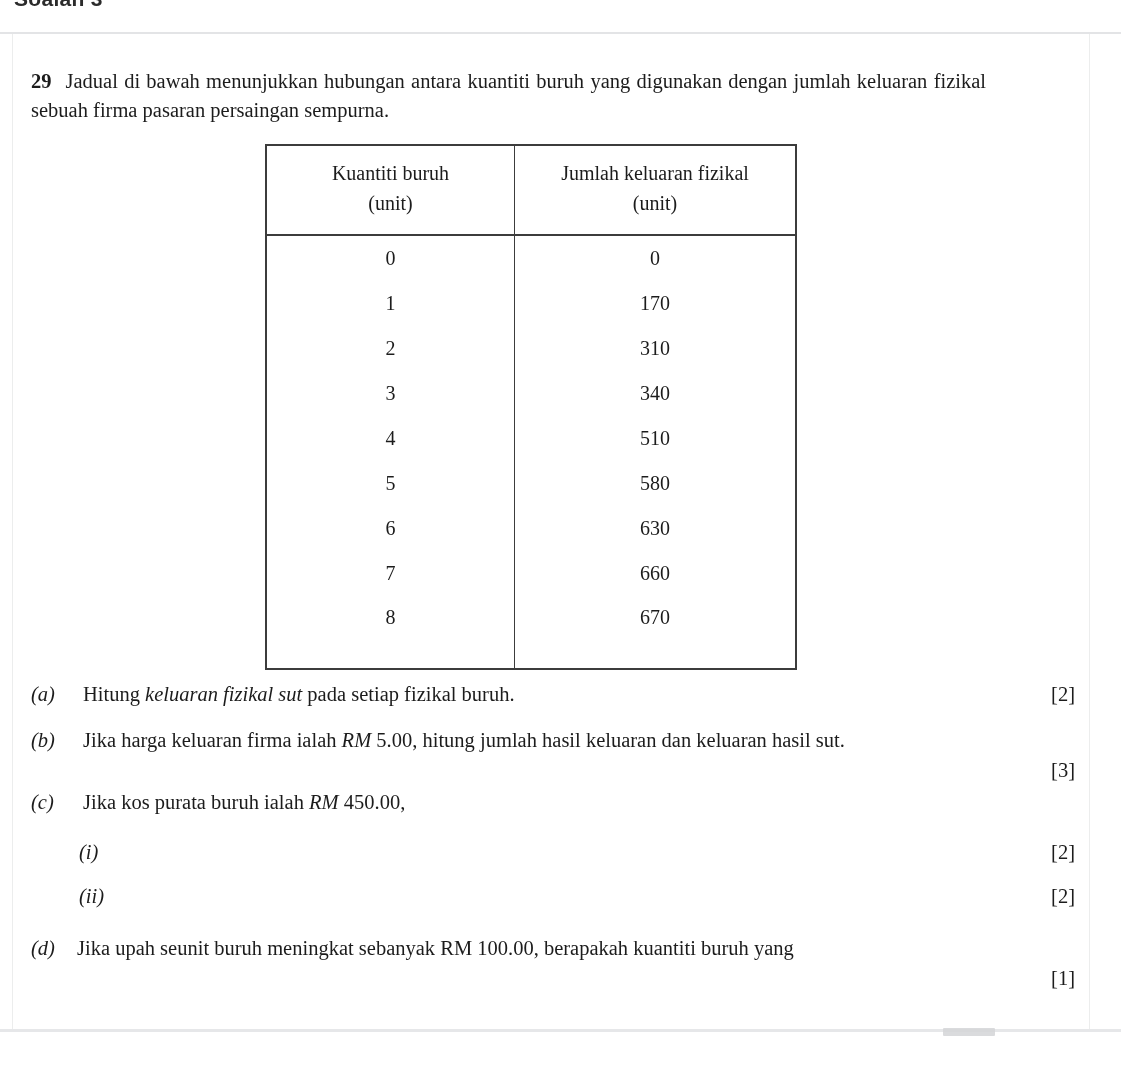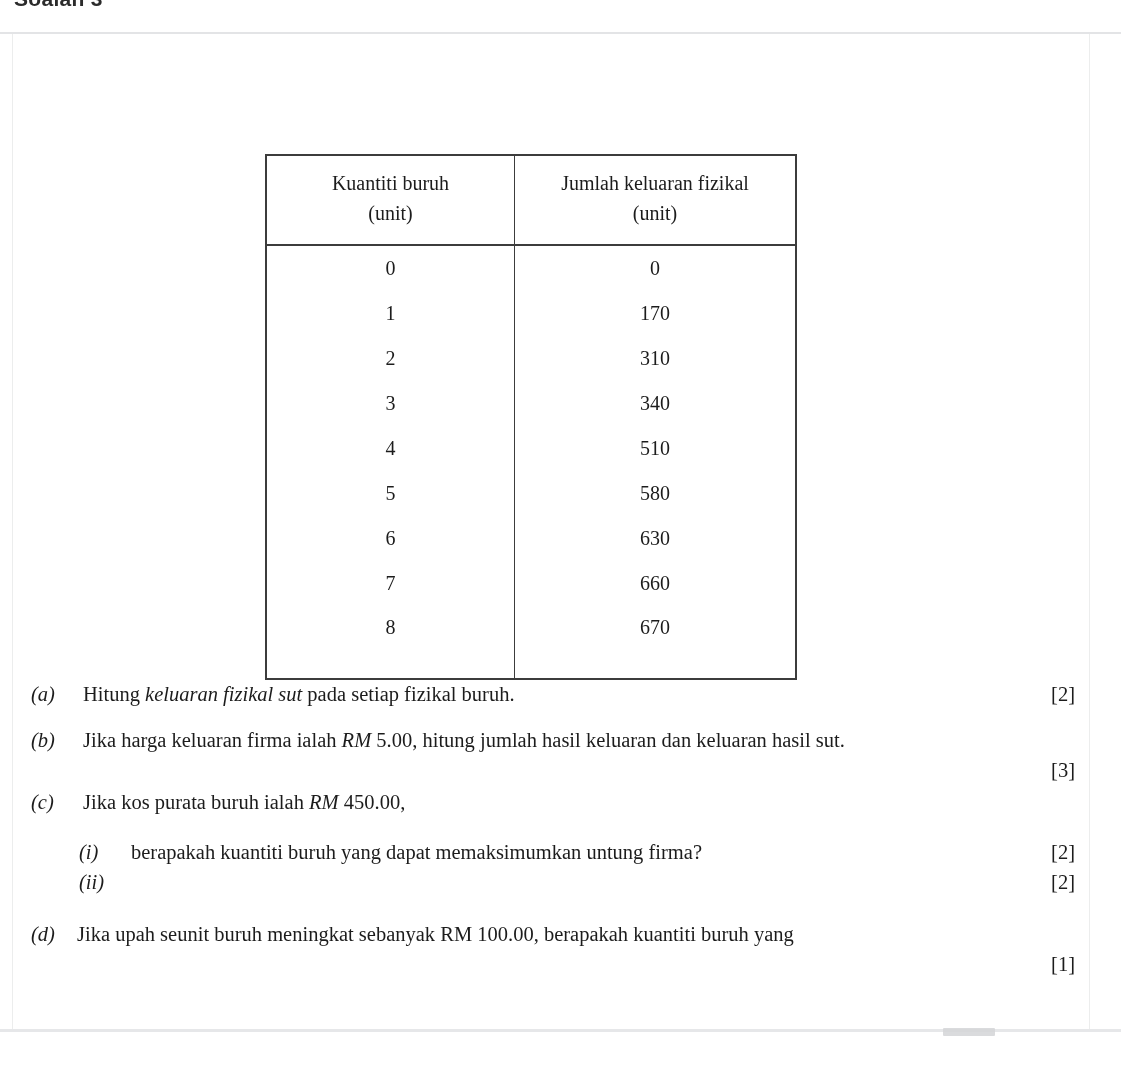--- a/index.html
+++ b/index.html
@@ -92,21 +92,21 @@
     text-align: justify;
   }
   .stem .qnum {
     font-weight: bold;
     margin-right: 14px;
   }
 
   
   .data-table {
     position: absolute;
-    top: 120px;
+    top: 110px;
     left: 252px;
     width: 527px;
     border-collapse: collapse;
     table-layout: fixed;
   }
   .data-table th,
   .data-table td {
     text-align: center;
     font-weight: normal;
     font-size: 20px;
@@ -183,39 +183,42 @@
     position: absolute;
     right: 14px;
     font-size: 20.5px;
     white-space: nowrap;
   }
 
   .p-a  { margin-top: 0; }
   .p-b  { margin-top: 16px; }
   .p-c  { margin-top: 32px; }
   .p-ci { margin-top: 20px; }
-  .p-cii{ }
+  .p-cii{ margin-top: 14px; }
   .p-d  { margin-top: 22px; }
 
   .p-d .body-text { width: 960px; }
   .p-d-line2 {
     margin-left: 18px;
     margin-top: 0;
   }
 </style>
 </head>
 <body>
 
 <div class="page-crop-label">Soalan 3</div>
 <div class="rule-top"></div>
 <div class="edge-left"></div>
 <div class="edge-right"></div>
 
 <div class="sheet">
 
+  <p class="stem">
+    <span class="qnum">29</span><span>Jadual di bawah menunjukkan hubungan antara kuantiti buruh yang digunakan dengan jumlah keluaran fizikal sebuah firma pasaran persaingan sempurna.</span>
+  </p>
 
   <table class="data-table">
     <thead>
       <tr>
         <th class="col-a">
           <span class="hdr-line-1">Kuantiti buruh</span>
           <span class="hdr-line-2">(unit)</span>
         </th>
         <th class="col-b">
           <span class="hdr-line-1">Jumlah keluaran fizikal</span>
@@ -284,21 +287,20 @@
     <div class="part p-c">
       <div class="part-row">
         <span class="lbl lbl-a">(c)</span>
         <span class="body-text"><span>Jika kos purata buruh ialah </span><em>RM</em><span> 450.00,</span></span>
       </div>
     </div>
 
     <div class="part p-ci">
       <div class="part-row">
         <span class="lbl lbl-r">(i)</span>
-        <span class="body-text">berapakah kuantiti buruh yang dapat memaksimumkan untung firma?</span>
       </div>
       <span class="marks" style="top:0;">[2]</span>
     </div>
 
     <div class="part p-cii">
       <div class="part-row">
         <span class="lbl lbl-r">(ii)</span>
       </div>
       <span class="marks" style="top:0;">[2]</span>
     </div>

